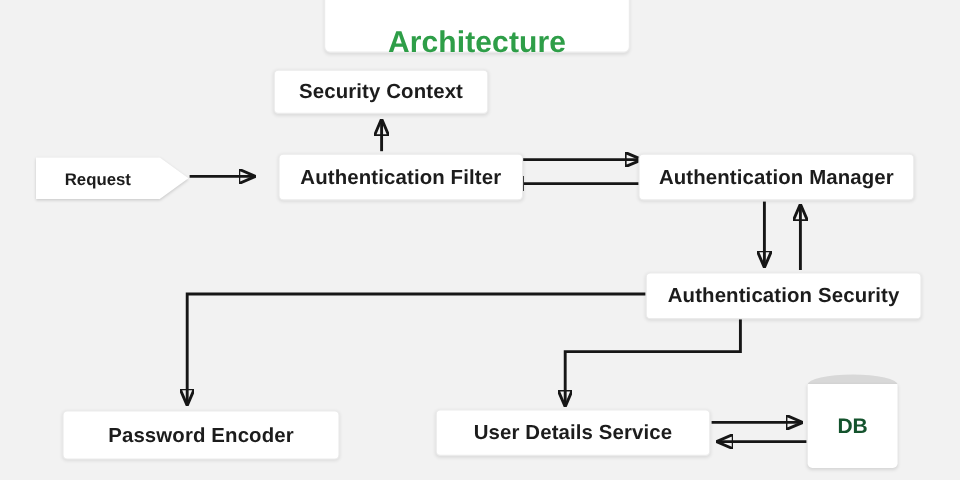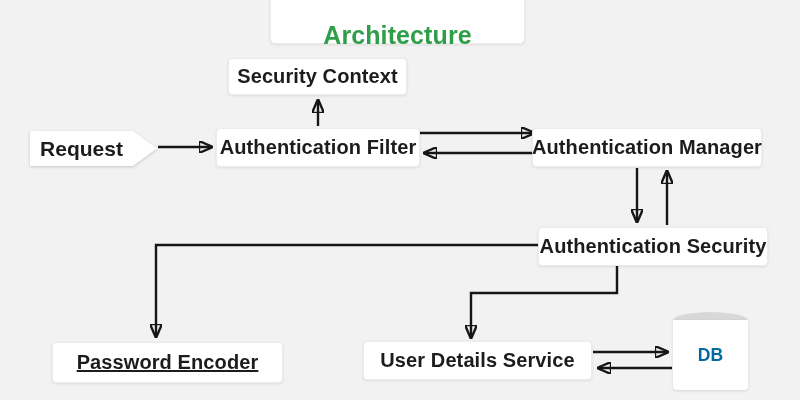--- a/index.html
+++ b/index.html
@@ -14,67 +14,67 @@
     overflow:hidden;
   }
   .box{
     position:absolute;
     background:#ffffff;
     border:1px solid #ebebeb;
     border-radius:4px;
     box-shadow:0 1px 3px rgba(0,0,0,.09);
     display:flex;align-items:center;justify-content:center;
     font-weight:700;
-    font-size:20px;
+    font-size:17px;
     color:#1c1c1c;
     box-sizing:border-box;
     letter-spacing:.1px;
     white-space:nowrap;
   }
   .title-box{
     left:270px;top:-6px;width:255px;height:50px;
     border-radius:5px;
     font-size:25px;
     padding-top:4px;
   }
   .title-box span{color:var(--title-green,#2e9e48);margin-top:28px;}
   .sec-ctx{left:228px;top:58px;width:179px;height:37px;}
-  .auth-filter{left:216px;top:128px;width:204px;height:39px;}
+  .auth-filter{left:232px;top:128px;width:204px;height:39px;}
   .auth-manager{left:532px;top:128px;width:230px;height:39px;}
   .auth-provider{left:538px;top:227px;width:230px;height:39px;}
-  .pwd-encoder{left:52px;top:342px;width:231px;height:41px;text-decoration:underline;}
+  .pwd-encoder{left:52px;top:342px;width:231px;height:41px;}
   .uds{left:363px;top:341px;width:229px;height:39px;align-items:center;}
 
   
   .request-wrap{
     position:absolute;left:30px;top:131px;width:127px;height:35px;
     filter:drop-shadow(0 1px 1.5px rgba(0,0,0,.18));
     z-index:10;
   }
   .request{
     width:100%;height:100%;
     background:#ffffff;
     clip-path:polygon(0 0,81% 0,100% 50%,81% 100%,0 100%);
     display:flex;align-items:center;justify-content:center;
     padding-right:24px;box-sizing:border-box;
-    font-weight:700;font-size:21px;color:#1c1c1c;
+    font-weight:700;font-size:14px;color:#1c1c1c;
   }
 
   
   .db{
     position:absolute;left:673px;top:312px;width:75px;height:78px;
     z-index:10;
   }
   .db-body{
     position:absolute;left:0;top:8px;width:100%;height:70px;
     background:#ffffff;
     border-radius:0 0 4px 4px;
     box-shadow:0 1px 3px rgba(0,0,0,.12);
     display:flex;align-items:center;justify-content:center;
-    font-weight:600;font-size:17.5px;color:#0369a1;
+    font-weight:600;font-size:17.5px;color:#14532d;
   }
   .db-top{
     position:absolute;left:0;top:0;width:100%;height:17px;
     background:#d8d8d8;
     border-radius:50%;
   }
 
   .node{z-index:10;}
   #arrows{
     position:absolute;left:0;top:0;width:800px;height:400px;

